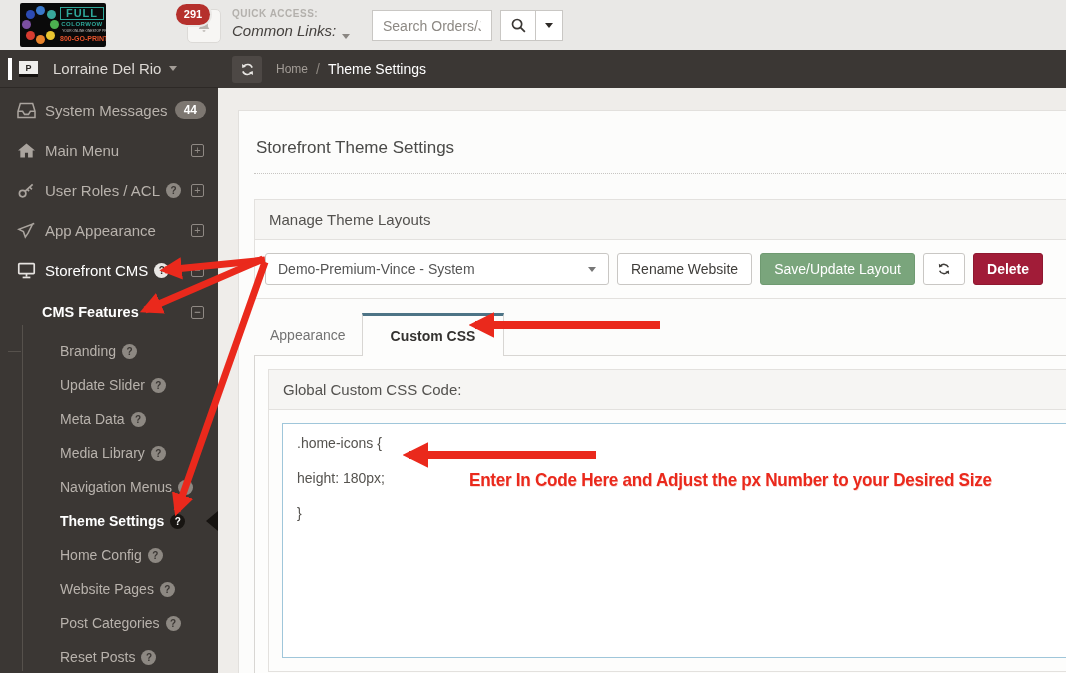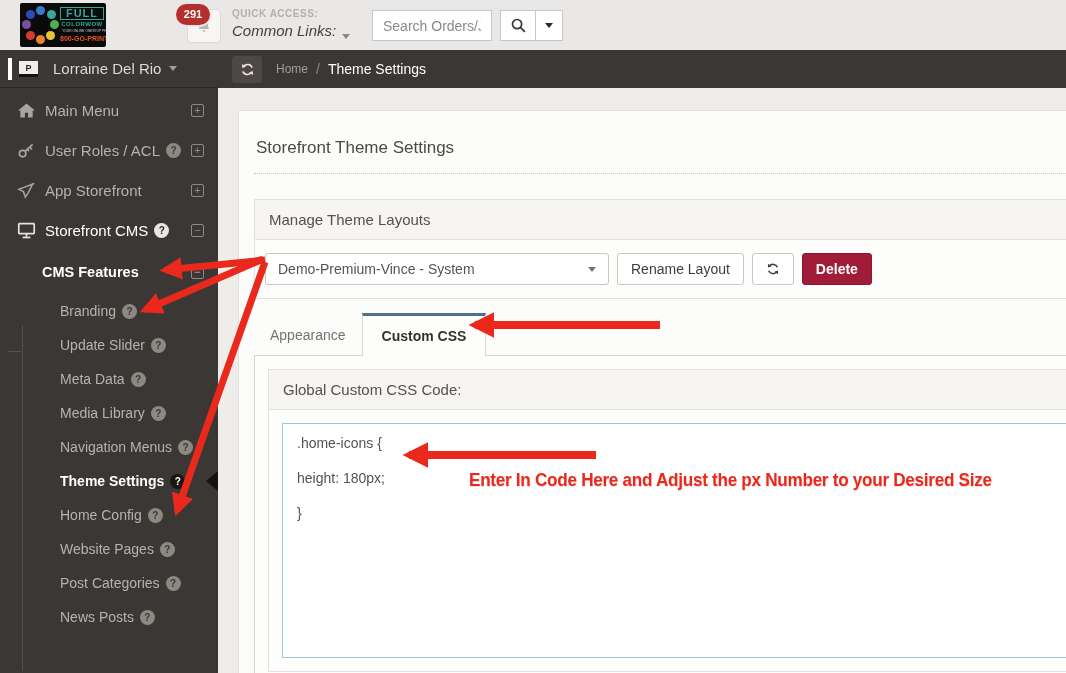--- a/index.html
+++ b/index.html
@@ -69,21 +69,21 @@
   .panel-h { background:#f6f5f3; border-bottom:1px solid #e3e1de; padding:11px 14px; font-size:15px; color:#53514e; }
   .panel-b { padding:13px 10px; display:flex; gap:8px; align-items:center; background:#fdfdfc; }
   .layout-select { width:344px; height:32px; border:1px solid #c9c7c4; border-radius:3px; background:#fff; display:flex; align-items:center; padding:0 12px; font-size:14px; color:#555; cursor:pointer; position:relative; }
   .layout-select .caret-dn { position:absolute; right:12px; border-top-color:#777; }
   .btn { height:32px; border-radius:3px; font-size:14px; padding:0 13px; display:flex; align-items:center; gap:7px; cursor:pointer; font-family:"Liberation Sans",sans-serif; }
   .btn-plain { background:#fff; border:1px solid #c9c7c4; color:#3f3d3a; }
   .btn-green { background:#7aa57c; border:1px solid #6f9a71; color:#fff; }
   .btn-red { background:#a11c38; border:1px solid #8f1830; color:#fff; font-weight:bold; }
   .tabs { display:flex; margin-top:13px; align-items:flex-end; height:43px; }
   .tab { padding:0 16px; font-size:14px; color:#737373; line-height:40px; cursor:pointer; }
-  .tab.active { background:#fdfdfc; border:1px solid #d8d6d3; border-top:3px solid #4d7486; border-bottom:none; font-weight:bold; color:#343230; line-height:40px; padding:0 19px; margin-bottom:-1px; z-index:2; }
+  .tab.active { background:#fdfdfc; border:1px solid #d8d6d3; border-top:3px solid #4d7486; border-bottom:none; font-weight:bold; color:#343230; line-height:40px; padding:0 28px; margin-bottom:-1px; z-index:2; }
   .tabbox { border:1px solid #d8d6d3; background:#fdfdfc; padding:13px; position:relative; z-index:1; height:420px; }
   .code-editor { border:1px solid #9fc6da; background:#fff; padding:11px 14px; height:235px; font-size:14px; color:#55534f; cursor:text; }
   .code-line { min-height:17.5px; line-height:17.5px; white-space:pre; }
 
   
   #overlay { position:absolute; left:12px; top:0; width:1066px; height:566px; pointer-events:none; z-index:50; }
   .red-note { position:absolute; left:457px; top:469px; width:580px; font-size:19px; font-weight:bold; color:#ea291c; transform:scaleX(.9); transform-origin:left; letter-spacing:-0.3px; white-space:nowrap; text-shadow:0.5px 0.5px 0 #f8d9d6; }
 </style>
 </head>
 <body>
@@ -159,20 +159,30 @@
       <span class="user-bar"></span>
       <span class="user-avatar">P</span>
       <span class="user-name">Lorraine Del Rio</span>
       <span class="chev" style="border-top-color:#a39d97"></span>
     </div>
 
     <div class="nav">
       <div class="tree-v"></div>
       <div class="tree-h"></div>
 
+      <div class="nav-row">
+        <span class="nav-icon">
+          <svg width="19" height="17" viewBox="0 0 24 22">
+            <path d="M4 2h16l3 10v8H1v-8z" fill="none" stroke="#aaa49e" stroke-width="2"></path>
+            <path d="M1 12h6l2.5 4h5l2.5-4h6" fill="none" stroke="#aaa49e" stroke-width="2"></path>
+          </svg>
+        </span>
+        <span class="nav-label">System Messages</span>
+        <span class="badge-gray">44</span>
+      </div>
 
       <div class="nav-row">
         <span class="nav-icon">
           <svg width="19" height="17" viewBox="0 0 24 22">
             <path d="M12 2L1 11h3v9h6v-6h4v6h6v-9h3z" fill="#aaa49e"></path>
           </svg>
         </span>
         <span class="nav-label">Main Menu</span>
         <span class="expander">+</span>
       </div>
@@ -190,21 +200,21 @@
         <span class="helpdot">?</span>
         <span class="expander">+</span>
       </div>
 
       <div class="nav-row">
         <span class="nav-icon">
           <svg width="19" height="17" viewBox="0 0 24 22">
             <path d="M22 2L2 9.5l6 3 2.5 7 3.5-5 6-12z" fill="none" stroke="#aaa49e" stroke-width="2"></path>
           </svg>
         </span>
-        <span class="nav-label">App Storefront</span>
+        <span class="nav-label">App Appearance</span>
         <span class="expander">+</span>
       </div>
 
       <div class="nav-row lit">
         <span class="nav-icon">
           <svg width="19" height="17" viewBox="0 0 24 22">
             <rect x="2" y="2" width="20" height="13" rx="1" fill="none" stroke="#e6e3e0" stroke-width="2.2"></rect>
             <line x1="12" y1="15" x2="12" y2="19" stroke="#e6e3e0" stroke-width="2.2"></line>
             <line x1="7" y1="20" x2="17" y2="20" stroke="#e6e3e0" stroke-width="2.2"></line>
           </svg>
@@ -250,39 +260,40 @@
       </div>
       <div class="leaf-row">
         <span>Website Pages</span>
         <span class="helpdot">?</span>
       </div>
       <div class="leaf-row">
         <span>Post Categories</span>
         <span class="helpdot">?</span>
       </div>
       <div class="leaf-row">
-        <span>News Posts</span>
+        <span>Reset Posts</span>
         <span class="helpdot">?</span>
       </div>
     </div>
   </div>
 
   <div id="main">
     <div class="card">
       <div class="page-title">Storefront Theme Settings</div>
       <div class="dotted-sep"></div>
 
       <div class="panel">
         <div class="panel-h">Manage Theme Layouts</div>
         <div class="panel-b">
           <div class="layout-select">
             <span>Demo-Premium-Vince - System</span>
             <span class="caret-dn"></span>
           </div>
-          <button class="btn btn-plain">Rename Layout</button>
+          <button class="btn btn-plain">Rename Website</button>
+          <button class="btn btn-green">Save/Update Layout</button>
           <button class="btn btn-plain">
             <svg width="14" height="14" viewBox="0 0 24 24">
               <path d="M19.5 9A8 8 0 0 0 5.6 7.4" fill="none" stroke="#3f3d3a" stroke-width="2.6"></path>
               <polygon points="3.2,3.2 3.6,9.6 9.6,7.4" fill="#3f3d3a"></polygon>
               <path d="M4.5 15a8 8 0 0 0 13.9 1.6" fill="none" stroke="#3f3d3a" stroke-width="2.6"></path>
               <polygon points="20.8,20.8 20.4,14.4 14.4,16.6" fill="#3f3d3a"></polygon>
             </svg>
           </button>
           <button class="btn btn-red">Delete</button>
         </div>

